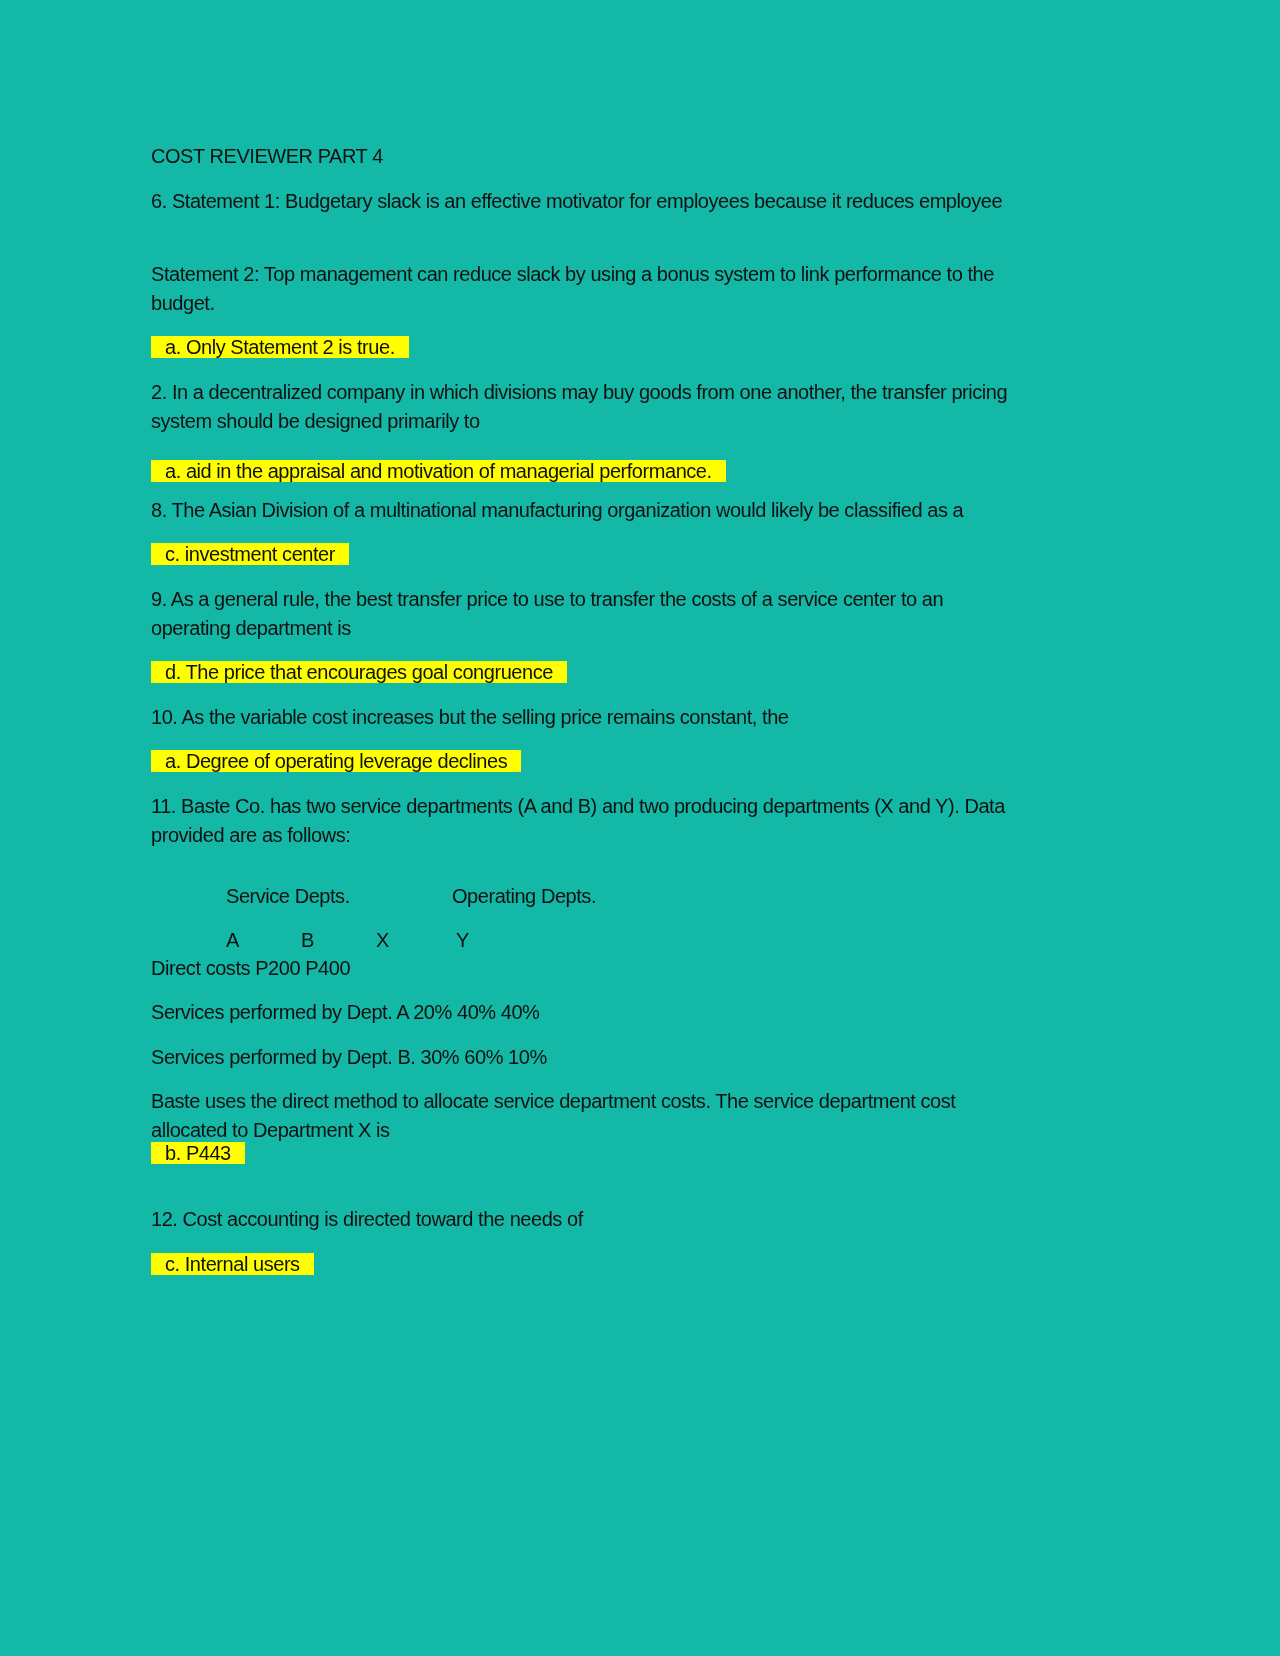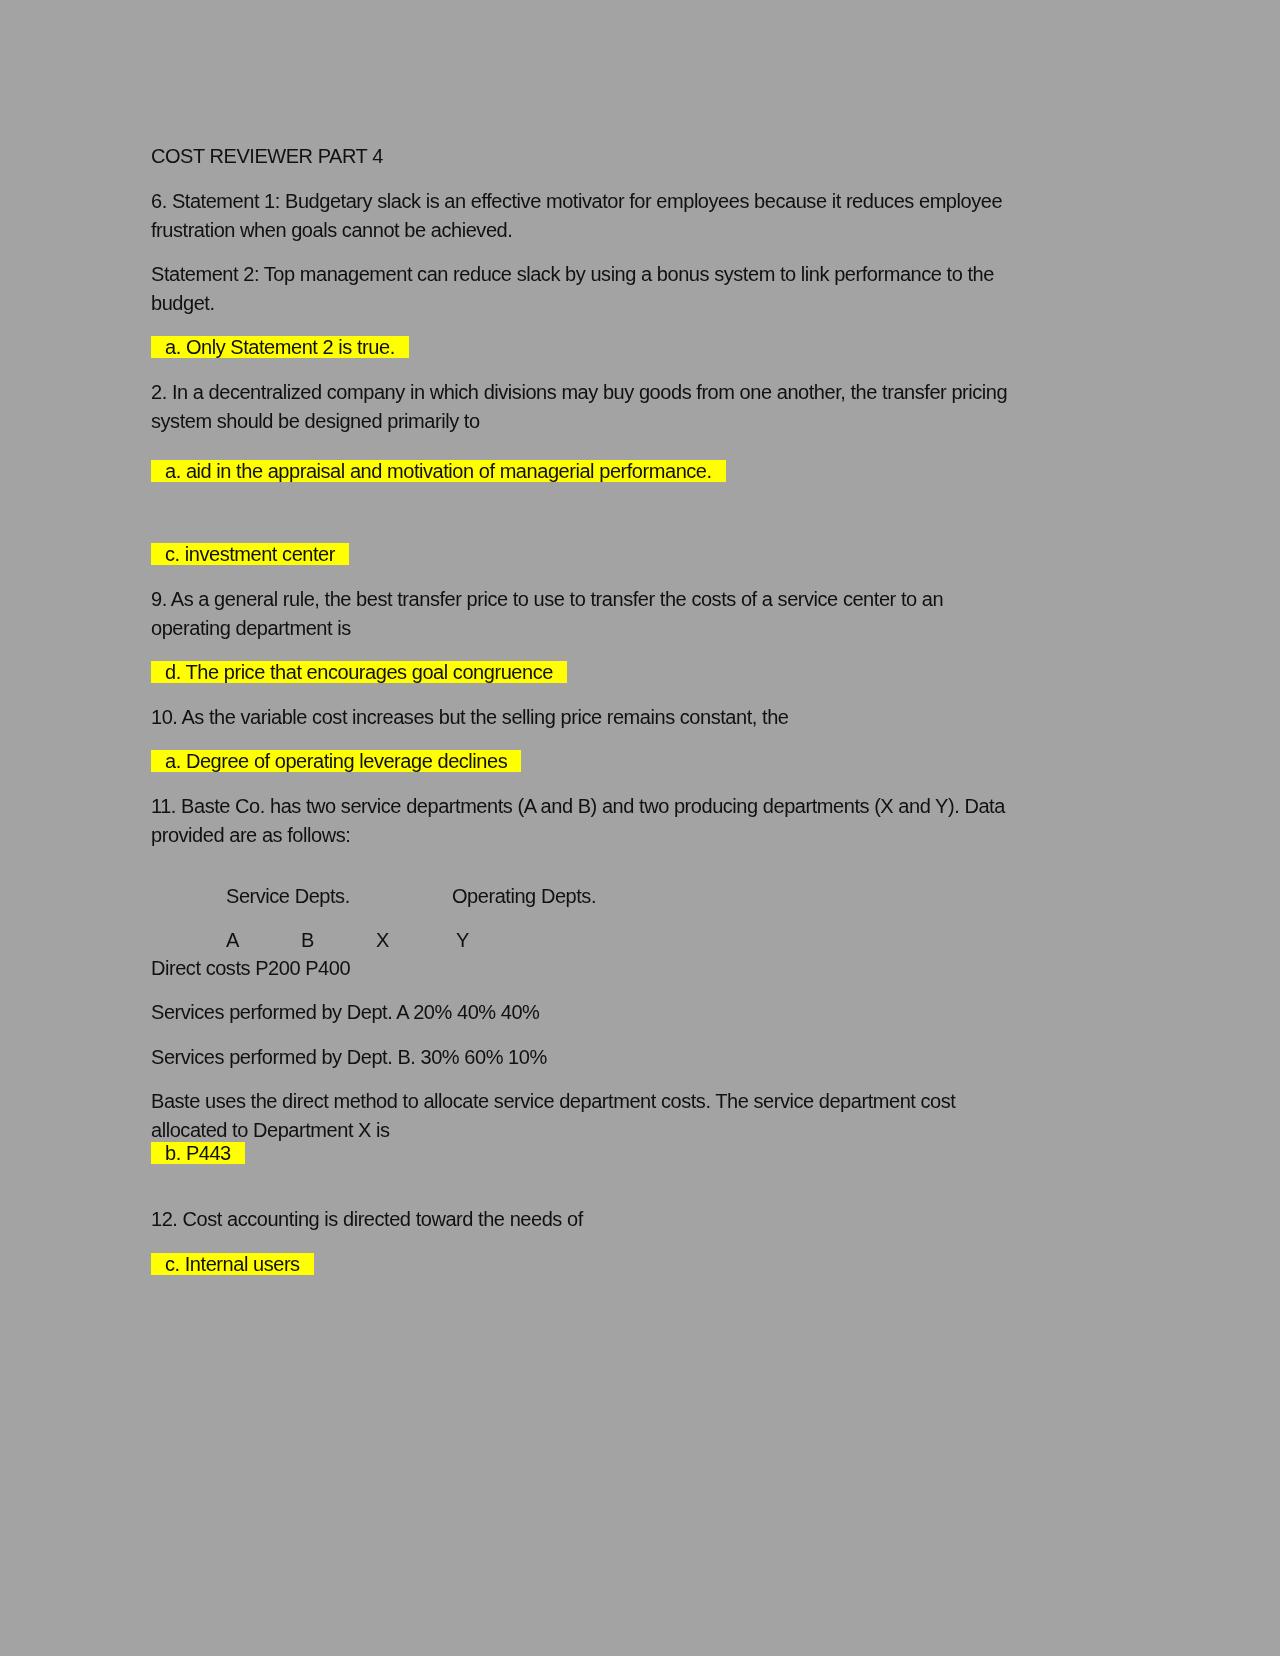--- a/index.html
+++ b/index.html
@@ -1,18 +1,18 @@
 <!DOCTYPE html>
 <html><head>
 <meta charset="utf-8">
 <style>
   html, body { margin: 0; padding: 0; background: #ffffff; }
   body { width: 1280px; height: 1656px; position: relative; overflow: hidden; }
   .page {
-    position: absolute; left: 0; top: 0; width: 1280px; height: 1656px; background: #a3a3a3;
+    position: absolute; left: 0; top: 0; width: 1280px; height: 1656px; background: #14b8a6;
   }
   .line {
     position: absolute; left: 151px;
     font-family: "Liberation Sans", sans-serif;
     font-size: 20px; color: #111;
     white-space: nowrap;
     letter-spacing: -0.45px;
     line-height: 26px;
     transform-origin: left center;
   }
@@ -20,29 +20,29 @@
   .col { position: absolute; margin-top: 16px; }
 </style>
 </head>
 <body>
 
 <div class="page">
 
   <div class="line" style="top:143px">COST REVIEWER PART 4</div>
 
   <div class="line" style="top:188px">6. Statement 1: Budgetary slack is an effective motivator for employees because it reduces employee</div>
-  <div class="line" style="top:217px">frustration when goals cannot be achieved.</div>
   <div class="line" style="top:261px">Statement 2: Top management can reduce slack by using a bonus system to link performance to the</div>
   <div class="line" style="top:290px">budget.</div>
   <div class="line" style="top:334px"><span class="hl">a. Only Statement 2 is true.</span></div>
 
   <div class="line" style="top:379px">2. In a decentralized company in which divisions may buy goods from one another, the transfer pricing</div>
   <div class="line" style="top:408px">system should be designed primarily to</div>
   <div class="line" style="top:458px"><span class="hl">a. aid in the appraisal and motivation of managerial performance.</span></div>
 
+  <div class="line" style="top:497px">8. The Asian Division of a multinational manufacturing organization would likely be classified as a</div>
   <div class="line" style="top:541px"><span class="hl">c. investment center</span></div>
 
   <div class="line" style="top:586px">9. As a general rule, the best transfer price to use to transfer the costs of a service center to an</div>
   <div class="line" style="top:615px">operating department is</div>
   <div class="line" style="top:659px"><span class="hl">d. The price that encourages goal congruence</span></div>
 
   <div class="line" style="top:704px">10. As the variable cost increases but the selling price remains constant, the</div>
   <div class="line" style="top:748px"><span class="hl">a. Degree of operating leverage declines</span></div>
 
   <div class="line" style="top:793px">11. Baste Co. has two service departments (A and B) and two producing departments (X and Y). Data</div>

